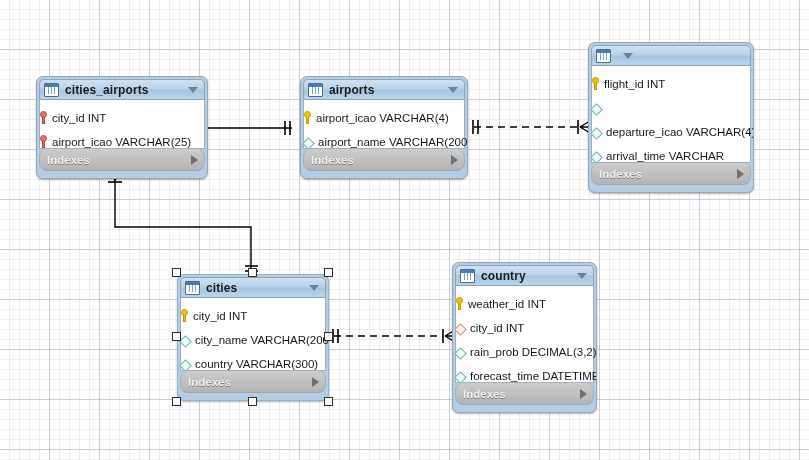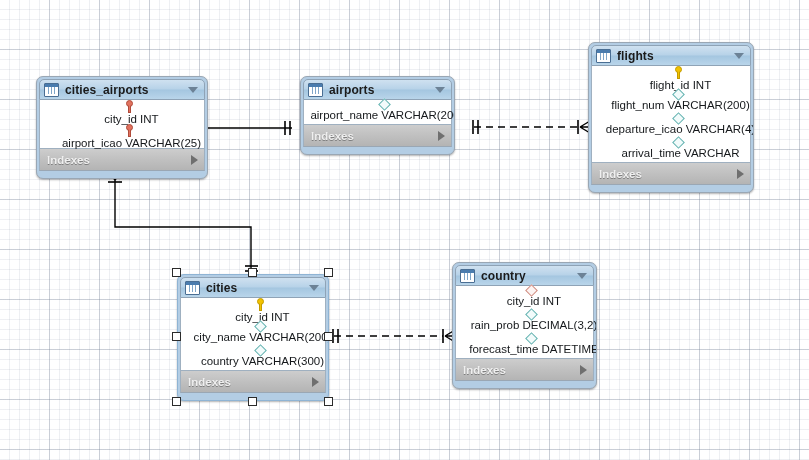--- a/index.html
+++ b/index.html
@@ -88,25 +88,24 @@
 
   .tbl-body {
     background: #ffffff;
     border-left: 1px solid #9fb0c0;
     border-right: 1px solid #9fb0c0;
     border-bottom: 1px solid #9fb0c0;
   }
   .col-row {
     height: 24px;
     display: flex;
-    align-items: center;
-    padding-left: 14px;
+    align-items: flex-end;
+    padding-left: 0;
     box-sizing: border-box;
     white-space: nowrap;
-    flex-direction: column;
   }
   .col-label {
     font-size: 11.5px;
     color: #15181b;
     margin-left: 5px;
   }
 
   
   .ic-key {
     position: relative;
@@ -155,20 +154,21 @@
   .tbl-footer {
     height: 22px;
     display: flex;
     align-items: center;
     padding: 0 6px 0 7px;
     box-sizing: border-box;
     background: linear-gradient(to bottom, #cdcdcd 0%, #c0c0c0 50%, #b4b4b4 100%);
     border-left: 1px solid #9fb0c0;
     border-right: 1px solid #9fb0c0;
     border-bottom: 1px solid #9aa7b4;
+    border-radius: 8px;
   }
   .tbl-footer .ft-label {
     font-size: 11.5px;
     font-weight: bold;
     color: #efefef;
     text-shadow: 0 1px 0 rgba(120,120,120,0.9);
     flex: 1 1 auto;
   }
   .tbl-footer .ft-arrow {
     width: 0; height: 0;
@@ -261,51 +261,53 @@
           <div class="col-row">
             <span class="ic-key red"></span>
             <span class="col-label">airport_icao VARCHAR(25)</span>
           </div>
         </div>
         <div class="tbl-footer">
           <span class="ft-label">Indexes</span>
           <span class="ft-arrow"></span>
         </div>
       </div>
-      <div class="table-fig" style="left: 300px; top: 76px; width: 155px; z-index: 10;">
+      <div class="table-fig" style="left: 300px; top: 76px; width: 168px; z-index: 10;">
         <div class="tbl-header">
           <span class="tbl-icon"></span>
           <span class="tbl-title">airports</span>
           <span class="tbl-collapse"></span>
         </div>
         <div class="tbl-body">
           <div class="col-row">
+            <span class="ic-key"></span>
+            <span class="col-label">airport_icao VARCHAR(4)</span>
+          </div>
+          <div class="col-row">
             <span class="ic-diamond"></span>
             <span class="col-label">airport_name VARCHAR(200)</span>
           </div>
         </div>
         <div class="tbl-footer">
           <span class="ft-label">Indexes</span>
           <span class="ft-arrow"></span>
         </div>
       </div>
       <div class="table-fig" style="left: 588px; top: 42px; width: 166px; z-index: 10;">
         <div class="tbl-header">
           <span class="tbl-icon"></span>
-          <span class="tbl-title">flights</span>
           <span class="tbl-collapse"></span>
         </div>
         <div class="tbl-body">
           <div class="col-row">
             <span class="ic-key"></span>
             <span class="col-label">flight_id INT</span>
           </div>
           <div class="col-row">
             <span class="ic-diamond"></span>
-            <span class="col-label">flight_num VARCHAR(200)</span>
           </div>
           <div class="col-row">
             <span class="ic-diamond"></span>
             <span class="col-label">departure_icao VARCHAR(4)</span>
           </div>
           <div class="col-row">
             <span class="ic-diamond"></span>
             <span class="col-label">arrival_time VARCHAR</span>
           </div>
         </div>
@@ -339,20 +341,24 @@
           <span class="ft-arrow"></span>
         </div>
       </div>
       <div class="table-fig" style="left: 452px; top: 262px; width: 145px; z-index: 10;">
         <div class="tbl-header">
           <span class="tbl-icon"></span>
           <span class="tbl-title">country</span>
           <span class="tbl-collapse"></span>
         </div>
         <div class="tbl-body">
+          <div class="col-row">
+            <span class="ic-key"></span>
+            <span class="col-label">weather_id INT</span>
+          </div>
           <div class="col-row">
             <span class="ic-diamond red"></span>
             <span class="col-label">city_id INT</span>
           </div>
           <div class="col-row">
             <span class="ic-diamond"></span>
             <span class="col-label">rain_prob DECIMAL(3,2)</span>
           </div>
           <div class="col-row">
             <span class="ic-diamond"></span>

